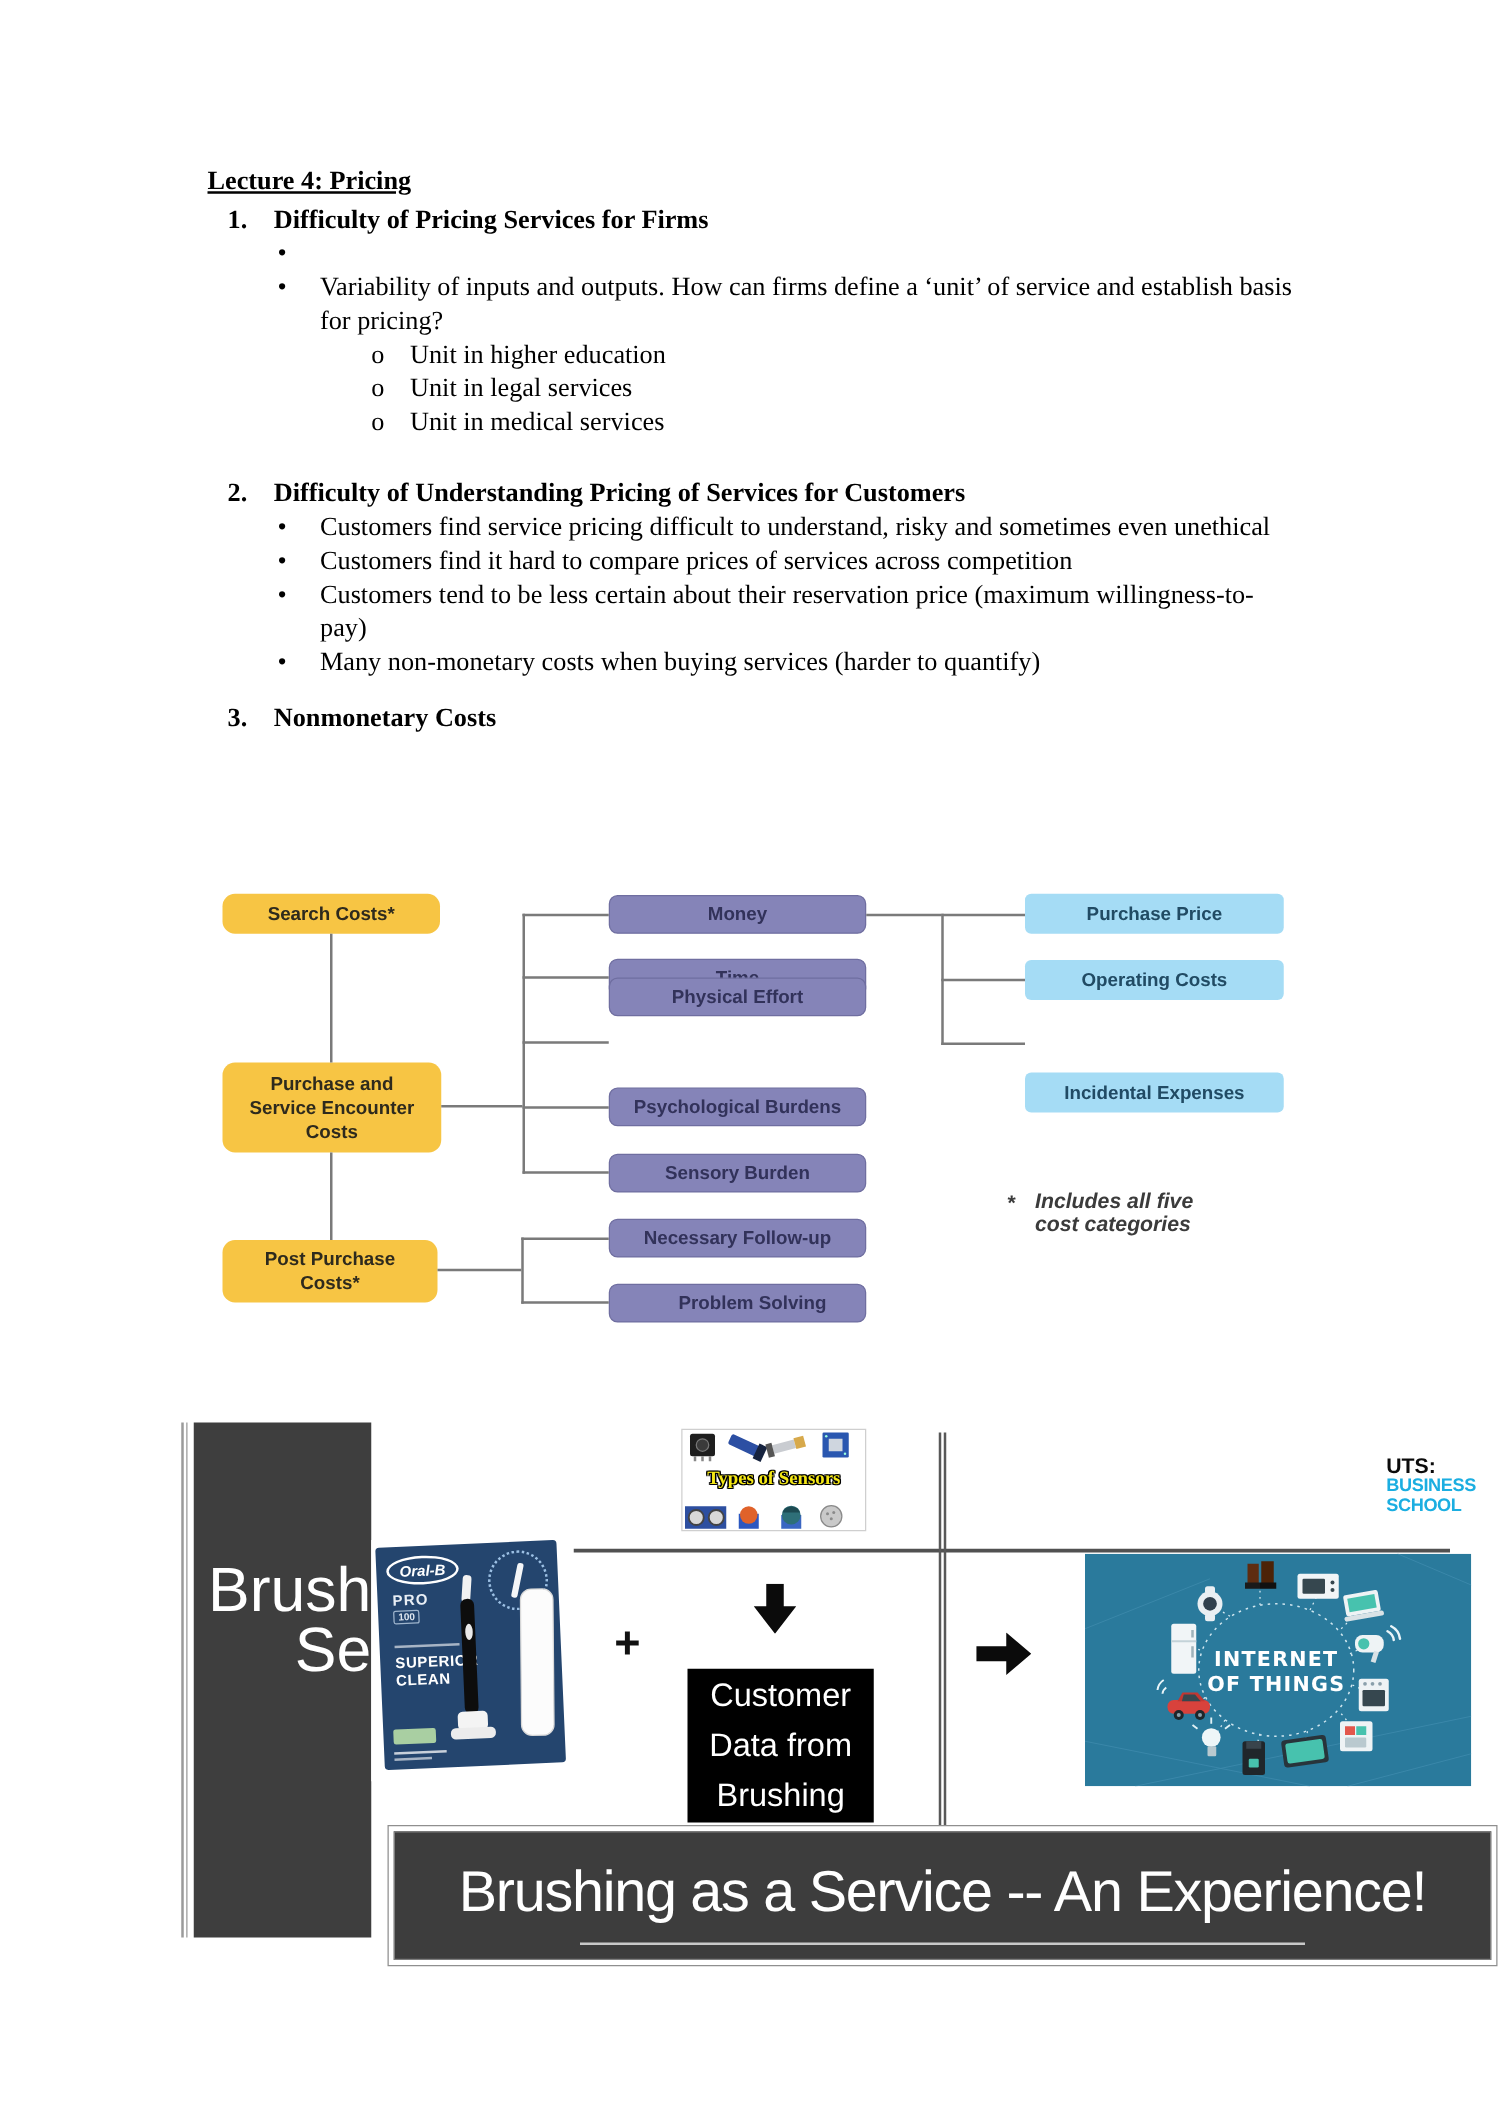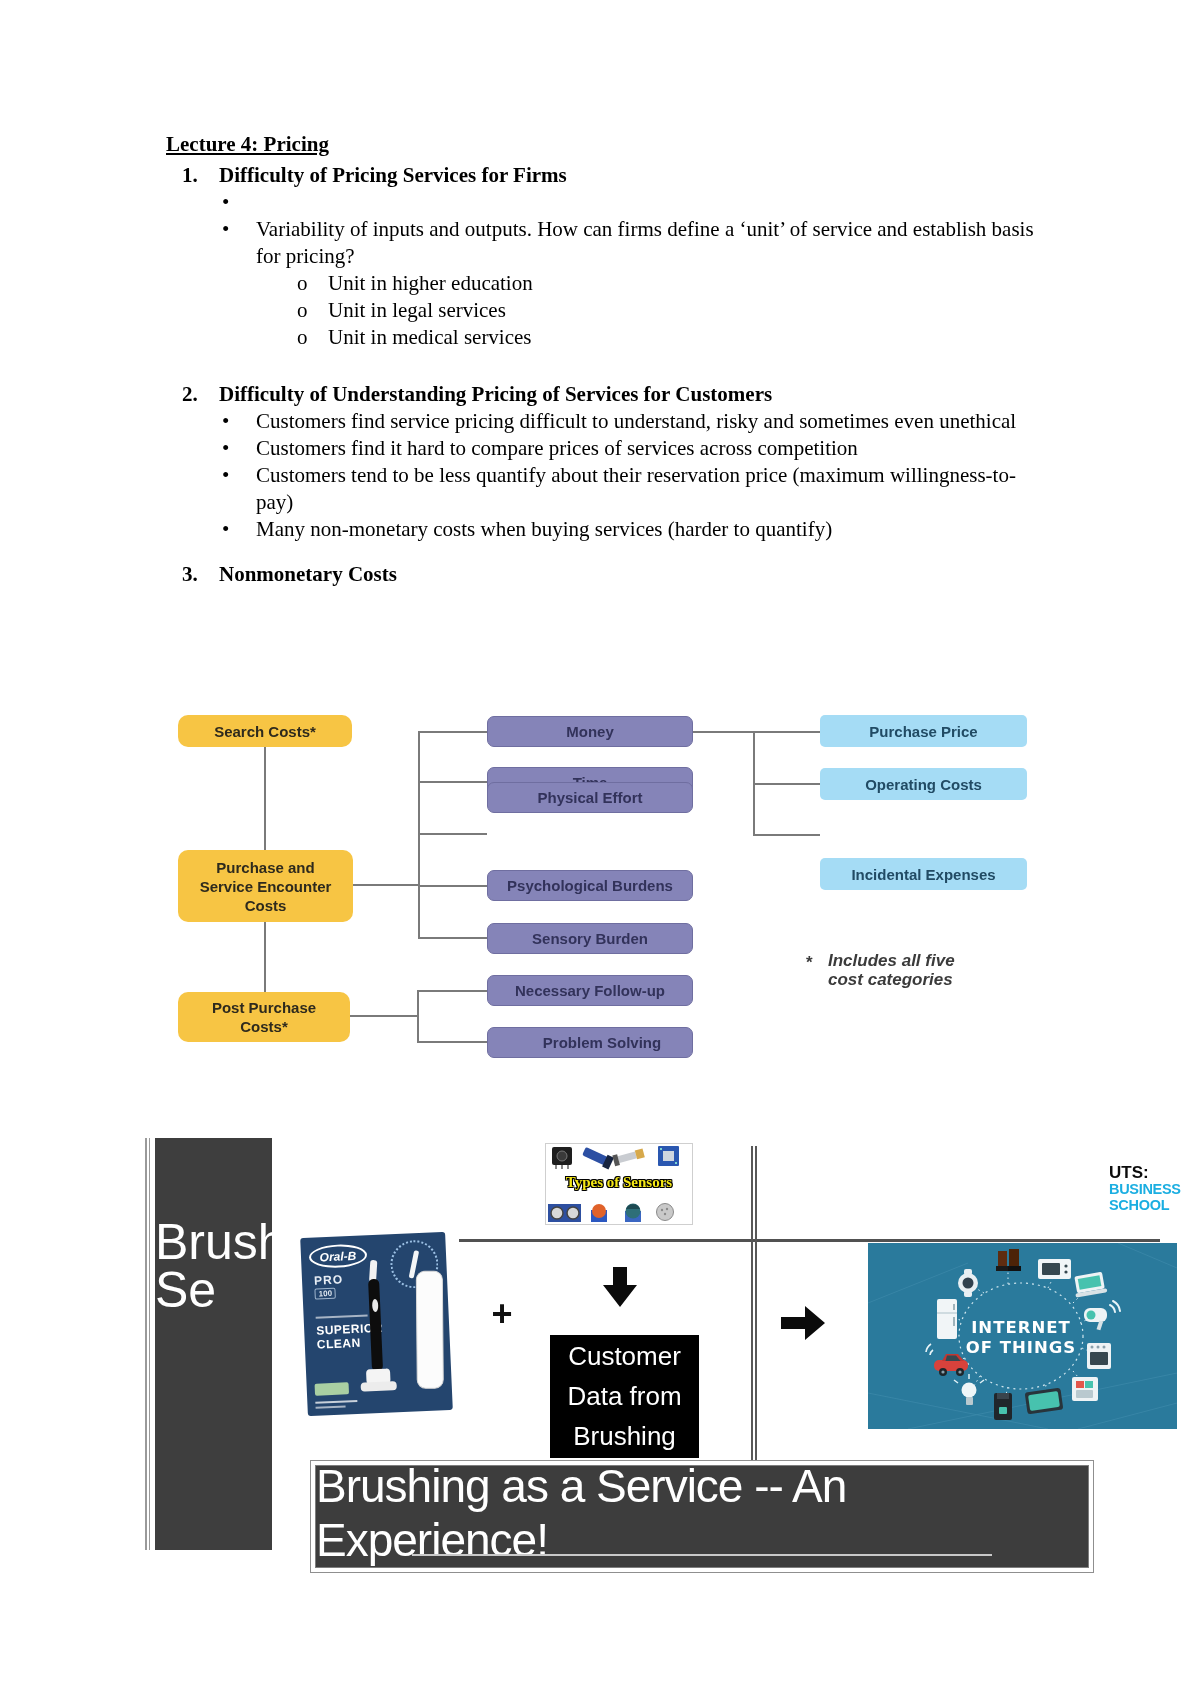--- a/index.html
+++ b/index.html
@@ -24,23 +24,23 @@
         font-family:"Liberation Sans",sans-serif;font-weight:bold;font-size:15px;line-height:19px;box-sizing:border-box;}
   .ybox{background:#F7C544;border-radius:10px;color:#2e2a1d;}
   .pbox{background:#8584B8;border:1px solid #6F6EA0;border-radius:7px;color:#32325A;}
   .bbox{background:#A5DCF5;border-radius:5px;color:#214B64;}
   .dl{position:absolute;background:#7A7A7A;}
   .fnote-star{position:absolute;left:806px;top:953px;font:bold 17px "Liberation Sans",sans-serif;color:#3b3b3b;}
   .fnote{position:absolute;left:828px;top:951px;font:bold italic 17px/19px "Liberation Sans",sans-serif;color:#3b3b3b;}
 
   
   .vthin{position:absolute;background:#9a9a9a;}
-  .sidebar{position:absolute;left:155px;top:1138px;width:117px;height:412px;background:#3E3E3E;
+  .sidebar{position:absolute;left:155px;top:1138px;width:142px;height:412px;background:#3E3E3E;
            color:#fff;font-family:"Liberation Sans",sans-serif;font-size:50px;line-height:48px;
-           padding-top:80px;box-sizing:border-box;overflow:hidden;}
+           text-align:right;padding-top:110px;box-sizing:border-box;overflow:hidden;}
   .oralb{position:absolute;left:297px;top:1232px;width:161px;height:193px;background:#fff;}
   .oralb-box{position:absolute;left:7px;top:3px;width:145px;height:178px;background:#24456E;
              transform:rotate(-2.5deg);border-radius:3px;}
   .ob-logo{position:absolute;left:8px;top:8px;width:58px;height:23px;border:2px solid #fff;border-radius:50%;
            display:flex;align-items:center;justify-content:center;color:#fff;
            font:bold italic 12px "Liberation Sans",sans-serif;box-sizing:border-box;}
   .ob-pro{position:absolute;left:12px;top:36px;color:#e8eef5;font:bold 12px "Liberation Sans",sans-serif;letter-spacing:1px;}
   .ob-100{position:absolute;left:12px;top:51px;color:#dfe7f0;font:bold 8px "Liberation Sans",sans-serif;
           border:1px solid #9fb5cd;padding:0 3px;border-radius:2px;}
   .ob-ring{position:absolute;right:8px;top:7px;width:44px;height:44px;border:2px dotted #9cc0e4;border-radius:50%;}
@@ -71,21 +71,21 @@
   .databox{position:absolute;left:550px;top:1335px;width:149px;height:123px;background:#000;color:#fff;
            font-family:"Liberation Sans",sans-serif;font-size:26px;line-height:40px;text-align:center;
            padding-top:1px;box-sizing:border-box;}
   .rarrow{position:absolute;left:781px;top:1306px;}
   .uts{position:absolute;left:1109px;top:1164px;font-family:"Liberation Sans",sans-serif;font-weight:bold;line-height:1;}
   .uts-l1{font-size:17px;color:#0b0b0b;}
   .uts-l2,.uts-l3{font-size:14.5px;color:#1BAEE1;letter-spacing:-0.3px;margin-top:1px;}
   .iotwrap{position:absolute;left:868px;top:1243px;width:309px;height:186px;}
   .iot-text{font-family:"DejaVu Sans",sans-serif;font-weight:bold;letter-spacing:1px;}
 
-  .banner-outer{position:absolute;left:310px;top:1460px;width:784px;height:113px;border:1px solid #8f8f8f;
+  .banner-outer{position:absolute;left:310px;top:1460px;width:888px;height:113px;border:1px solid #8f8f8f;
                 box-sizing:border-box;padding:4px;background:#fff;}
   .banner-inner{position:relative;width:100%;height:100%;background:#3D3D3D;border:1px solid #7e7e7e;
                 box-sizing:border-box;display:flex;align-items:center;justify-content:center;}
   .banner-text{color:#fff;font-family:"Liberation Sans",sans-serif;font-size:46px;letter-spacing:-1px;margin-bottom:8px;}
   .banner-underline{position:absolute;left:50%;transform:translateX(-50%);bottom:11px;width:580px;height:2px;background:#c9c9c9;}
 </style>
 </head>
 <body>
 
 <div class="page">
@@ -127,21 +127,21 @@
       <div class="bullet">
         <span class="bm">•</span>
         <span class="bt">Customers find service pricing difficult to understand, risky and sometimes even unethical</span>
       </div>
       <div class="bullet">
         <span class="bm">•</span>
         <span class="bt">Customers find it hard to compare prices of services across competition</span>
       </div>
       <div class="bullet">
         <span class="bm">•</span>
-        <span class="bt">Customers tend to be less quantify about their reservation price (maximum willingness-to-pay)</span>
+        <span class="bt">Customers tend to be less certain about their reservation price (maximum willingness-to-pay)</span>
       </div>
       <div class="bullet">
         <span class="bm">•</span>
         <span class="bt">Many non-monetary costs when buying services (harder to quantify)</span>
       </div>
     </div>
 
     <div class="sec gap18">
       <div class="sec-head">
         <span class="num">3.</span>

